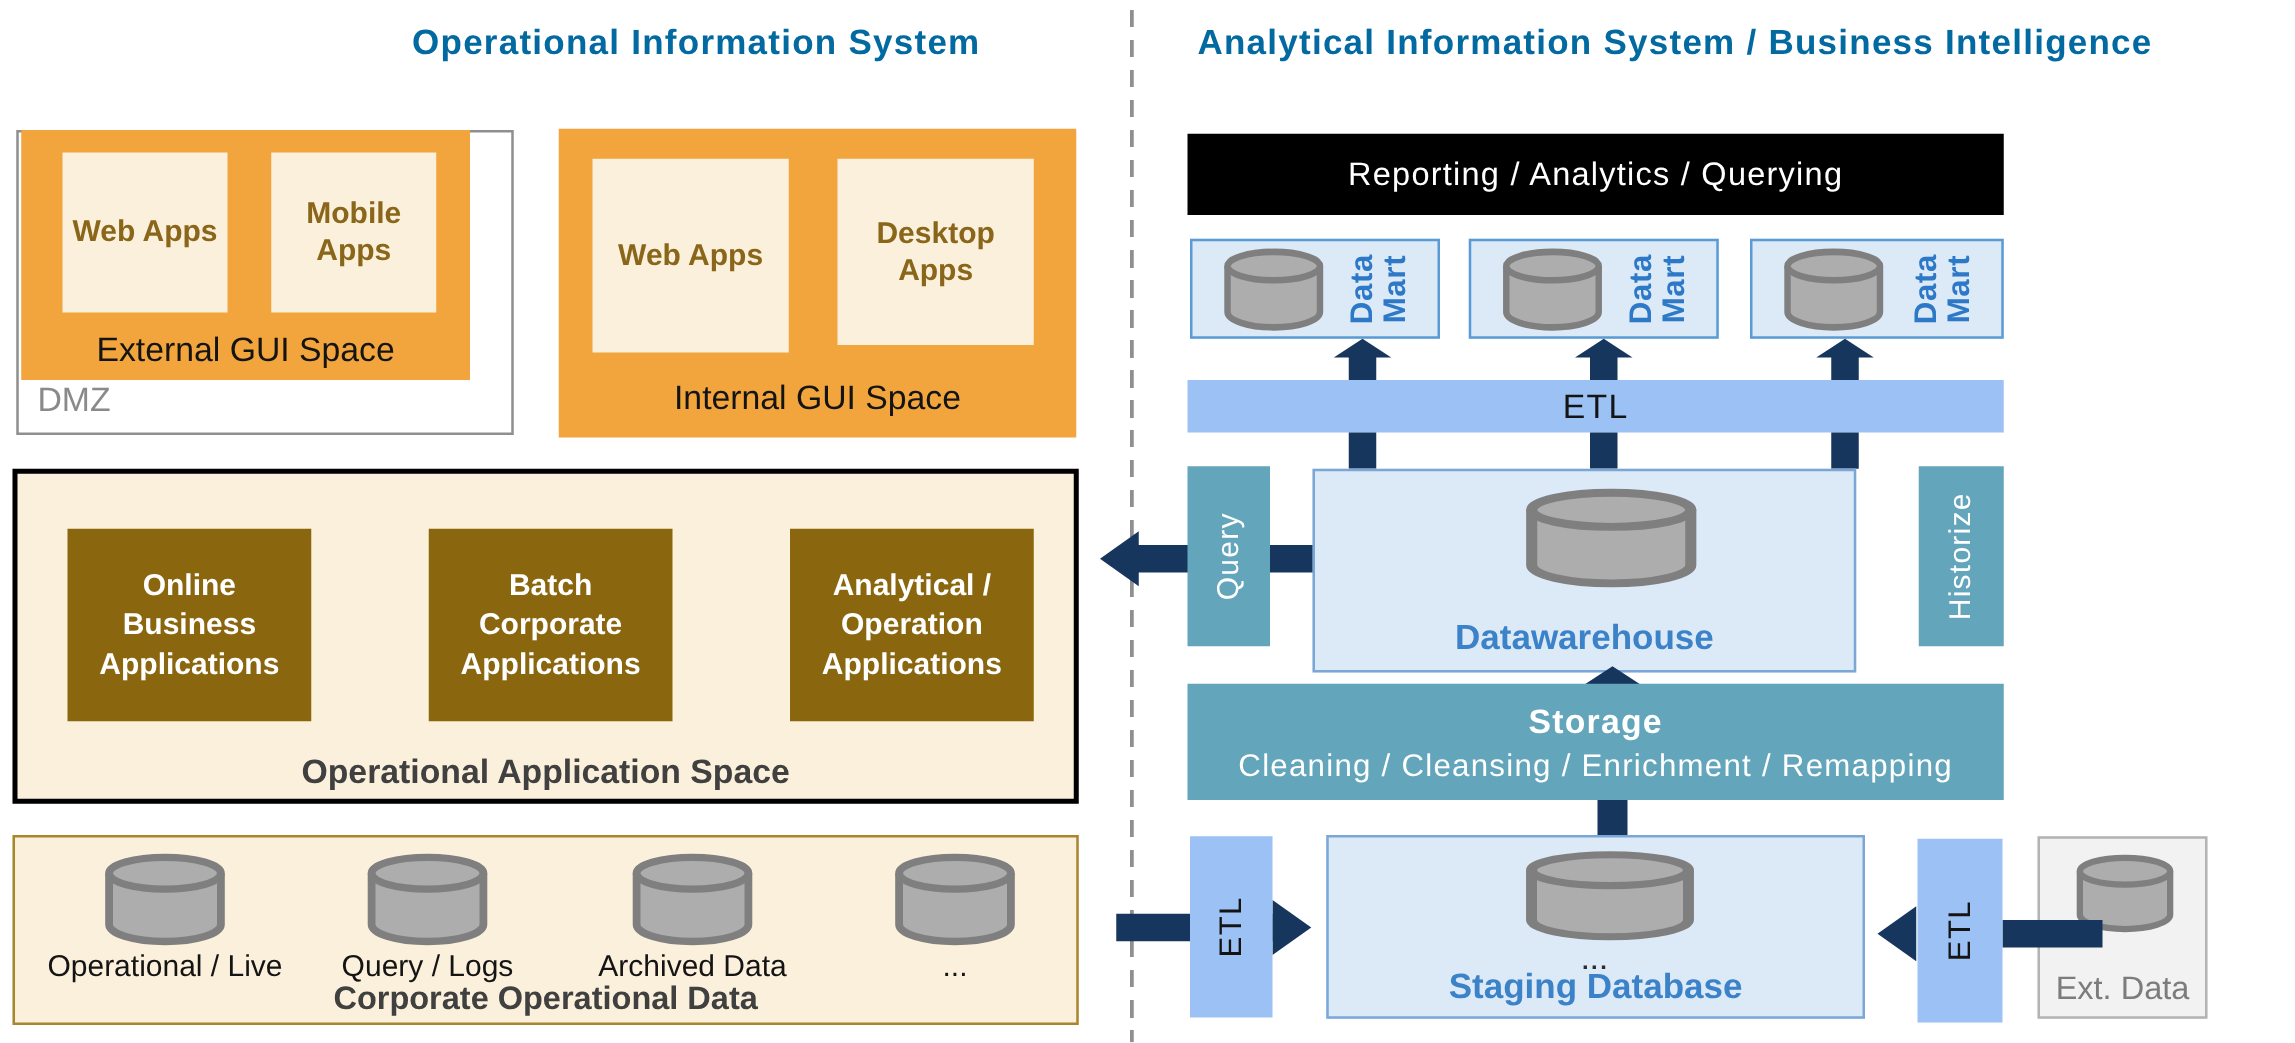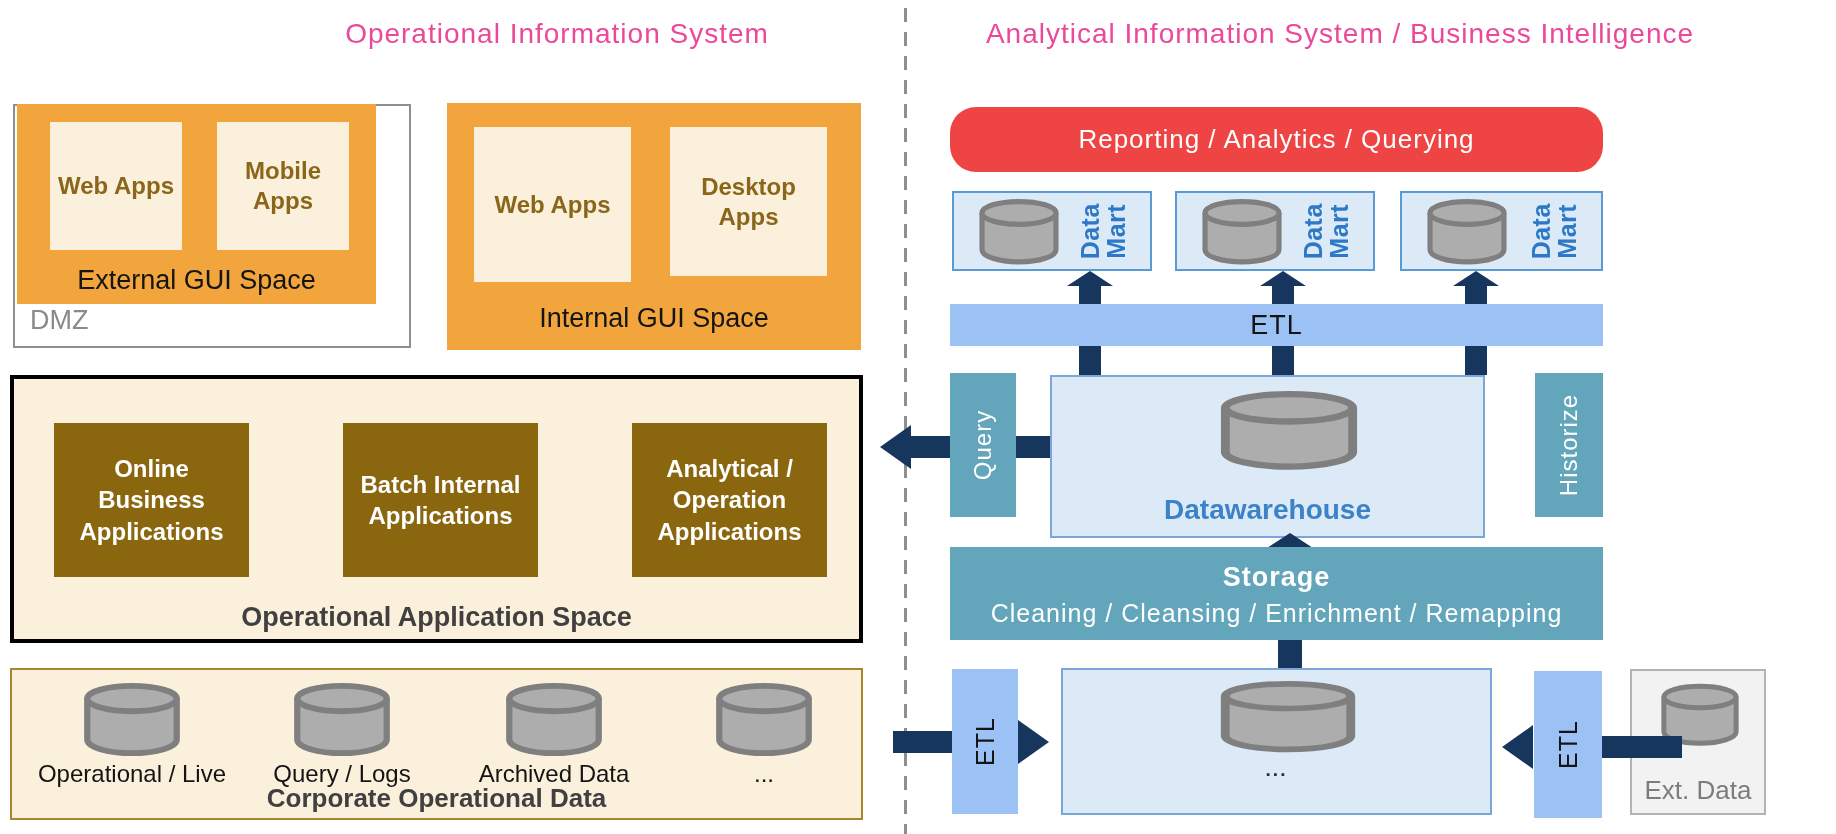--- a/index.html
+++ b/index.html
@@ -2,34 +2,34 @@
 <html><head>
 <meta charset="utf-8">
 <style>
   html,body{margin:0;padding:0;background:#ffffff;}
   #stage{
     position:relative;width:1836px;height:834px;background:#ffffff;overflow:hidden;
     font-family:"Liberation Sans", sans-serif;
   }
   .abs{position:absolute;}
   .center{display:flex;align-items:center;justify-content:center;text-align:center;}
-  .title{font-size:28px;color:#ec4899;letter-spacing:1px;white-space:nowrap;}
+  .title{font-size:28px;color:#0369a1;letter-spacing:1px;white-space:nowrap;font-weight:bold;}
   
   #divider{left:904px;top:8px;width:3px;height:826px;
     background:repeating-linear-gradient(180deg,#8f8f8f 0 14px,transparent 14px 24px);}
   
   .orange{background:#F1A53C;}
   .appChip{background:#FBF0DB;color:#8a661a;font-weight:bold;font-size:24px;line-height:1.25;}
   .blackCap{font-size:27px;color:#141414;}
   .creamPanel{background:#FBF0DB;}
   .brownBox{background:#8A660F;color:#ffffff;font-weight:bold;font-size:24px;line-height:1.3;}
   .goldCap{color:#404040;font-weight:bold;font-size:26px;}
   .cylLabel{font-size:24px;color:#141414;white-space:nowrap;}
   
-  .tealBar{background:#ef4444;border-radius:26px;}
+  .tealBar{background:#000000;}
   .teal{background:#63A5BB;}
   .lightBlue{background:#9CC2F5;}
   .paleBox{background:#DCE9F6;border:2px solid #7BA7D7;box-sizing:border-box;}
   .martBox{background:#DCE9F6;border:2px solid #5B9BD5;box-sizing:border-box;}
   .martText{color:#2E79C7;font-weight:bold;font-size:25px;line-height:1.05;white-space:pre-line;transform:rotate(-90deg);letter-spacing:0.5px;}
   .vWhite{color:#ffffff;font-size:24px;transform:rotate(-90deg);white-space:nowrap;letter-spacing:1px;}
   .vBlack{color:#141414;font-size:25px;transform:rotate(-90deg);white-space:nowrap;letter-spacing:1px;}
   .blueLabel{color:#3C82C8;font-weight:bold;font-size:28px;white-space:nowrap;}
   .whiteBarText{color:#ffffff;font-size:26px;letter-spacing:1px;white-space:nowrap;}
   .stem{background:#17365D;}
@@ -64,21 +64,21 @@
   </div>
 
   <div class="abs orange" style="left:447px;top:103px;width:414px;height:247px;">
     <div class="abs appChip center" style="left:27px;top:24px;width:157px;height:155px;">Web Apps</div>
     <div class="abs appChip center" style="left:223px;top:24px;width:157px;height:149px;">Desktop Apps</div>
     <div class="abs blackCap center" style="left:0;top:197px;width:100%;height:36px;">Internal GUI Space</div>
   </div>
 
   <div class="abs creamPanel" style="left:10px;top:375px;width:853px;height:268px;border:4px solid #000000;box-sizing:border-box;">
     <div class="abs brownBox center" style="left:40px;top:44px;width:195px;height:154px;padding:0 14px;box-sizing:border-box;">Online Business Applications</div>
-    <div class="abs brownBox center" style="left:329px;top:44px;width:195px;height:154px;padding:0 14px;box-sizing:border-box;">Batch Internal Applications</div>
+    <div class="abs brownBox center" style="left:329px;top:44px;width:195px;height:154px;padding:0 14px;box-sizing:border-box;">Batch Corporate Applications</div>
     <div class="abs brownBox center" style="left:618px;top:44px;width:195px;height:154px;padding:0 14px;box-sizing:border-box;">Analytical / Operation Applications</div>
     <div class="abs goldCap center" style="left:0;top:222px;width:100%;height:32px;font-size:27px;">Operational Application Space</div>
   </div>
 
   <div class="abs creamPanel" style="left:10px;top:668px;width:853px;height:152px;border:2px solid #A9852F;box-sizing:border-box;">
     <div class="abs cyl" style="left:68px;top:12px;width:104px;height:78px;">
         <svg viewBox="0 0 100 80" preserveAspectRatio="none">
           <path d="M7 17 v42 a43 14 0 0 0 86 0 v-42" fill="#ADADAD" stroke="#7F7F7F" stroke-width="6" stroke-linejoin="round"></path>
           <ellipse cx="50" cy="17" rx="43" ry="13" fill="#ADADAD" stroke="#7F7F7F" stroke-width="6"></ellipse>
         </svg>
@@ -206,20 +206,21 @@
   </div>
 
   <div class="abs paleBox" style="left:1061px;top:668px;width:431px;height:147px;">
     <div class="abs cyl" style="left:152px;top:10px;width:146px;height:76px;">
         <svg viewBox="0 0 100 80" preserveAspectRatio="none">
           <path d="M7 17 v42 a43 14 0 0 0 86 0 v-42" fill="#ADADAD" stroke="#7F7F7F" stroke-width="6" stroke-linejoin="round"></path>
           <ellipse cx="50" cy="17" rx="43" ry="13" fill="#ADADAD" stroke="#7F7F7F" stroke-width="6"></ellipse>
         </svg>
       </div>
     <div class="abs center ellipsisSmall" style="left:0;top:92px;width:100%;height:14px;">...</div>
+    <div class="abs center blueLabel" style="left:0;bottom:8px;width:100%;height:32px;">Staging Database</div>
   </div>
 
   <div class="abs stem z1" style="left:1602px;top:736px;width:80px;height:22px;"></div>
   <div class="abs tri triLeft z2" style="left:1502px;top:725px;"></div>
 
   <div class="abs lightBlue center z2" style="left:1534px;top:671px;width:68px;height:147px;">
     <span class="vBlack">ETL</span>
   </div>
 
   <div class="abs grayBox" style="left:1630px;top:669px;width:136px;height:146px;">

